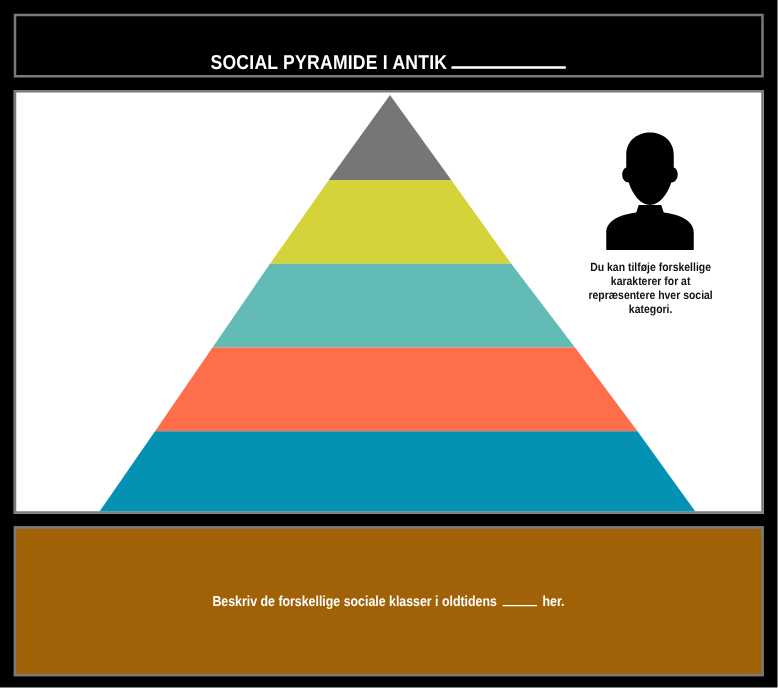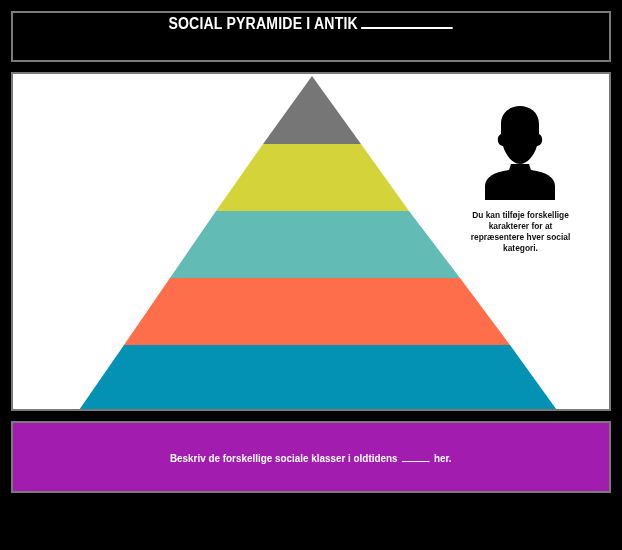--- a/index.html
+++ b/index.html
@@ -1,27 +1,27 @@
 <!DOCTYPE html>
 <html><head>
 <meta charset="utf-8">
 <style>
   html,body{margin:0;padding:0;}
   body{width:622px;height:550px;background:#000;position:relative;overflow:hidden;font-family:"Liberation Sans",sans-serif;}
   .box{position:absolute;box-sizing:border-box;border:2px solid #7a7a7a;}
-  #title-box{left:11px;top:11px;width:600px;height:51px;background:#000;display:flex;align-items:flex-start;justify-content:center;}
+  #title-box{left:11px;top:11px;width:600px;height:51px;background:#000;display:flex;align-items:flex-end;justify-content:center;}
   #title-text{color:#fff;font-weight:bold;font-size:16px;letter-spacing:0.2px;transform:scaleX(0.88);white-space:nowrap;}
   .blank{display:inline-block;width:104px;border-bottom:2px solid #fff;height:14px;vertical-align:baseline;margin-left:4px;}
   #main-panel{left:11px;top:72px;width:600px;height:339px;background:#fff;overflow:hidden;}
   #pyramid{position:absolute;left:-11px;top:-72px;}
   #scene{position:absolute;left:9px;top:8px;width:181px;height:125px;}
   #scene-text{position:absolute;left:0;top:80px;width:181px;text-align:center;color:#fff;font-weight:bold;font-size:9.5px;line-height:12px;transform:scaleX(0.88);}
   #character{position:absolute;left:468px;top:20px;width:78px;height:106px;}
   #char-text{position:absolute;left:440px;top:135px;width:135px;text-align:center;color:#111;font-weight:bold;font-size:9.5px;line-height:11px;transform:scaleX(0.88);}
-  #bottom-box{left:11px;top:421px;width:600px;height:72px;background:#a21caf;display:flex;align-items:center;justify-content:center;}
+  #bottom-box{left:11px;top:421px;width:600px;height:120px;background:#a16207;display:flex;align-items:center;justify-content:center;}
   #bottom-text{color:#fff;font-weight:bold;font-size:11.5px;transform:scaleX(0.86);white-space:nowrap;}
   .blank-sm{display:inline-block;width:32px;border-bottom:1.5px solid #fff;height:10px;margin:0 2px;}
 </style>
 </head>
 <body>
 
 <div class="box" id="title-box">
   <div id="title-text">
     <span>SOCIAL PYRAMIDE I ANTIK</span><span class="blank"></span>
   </div>

